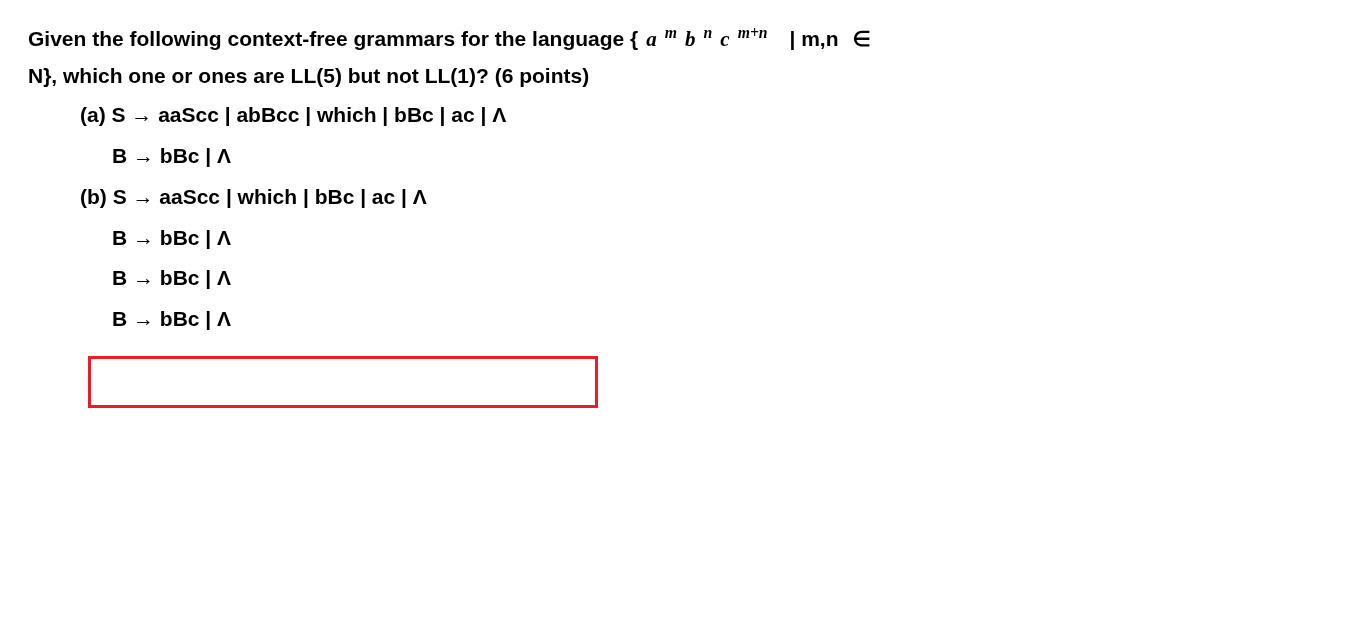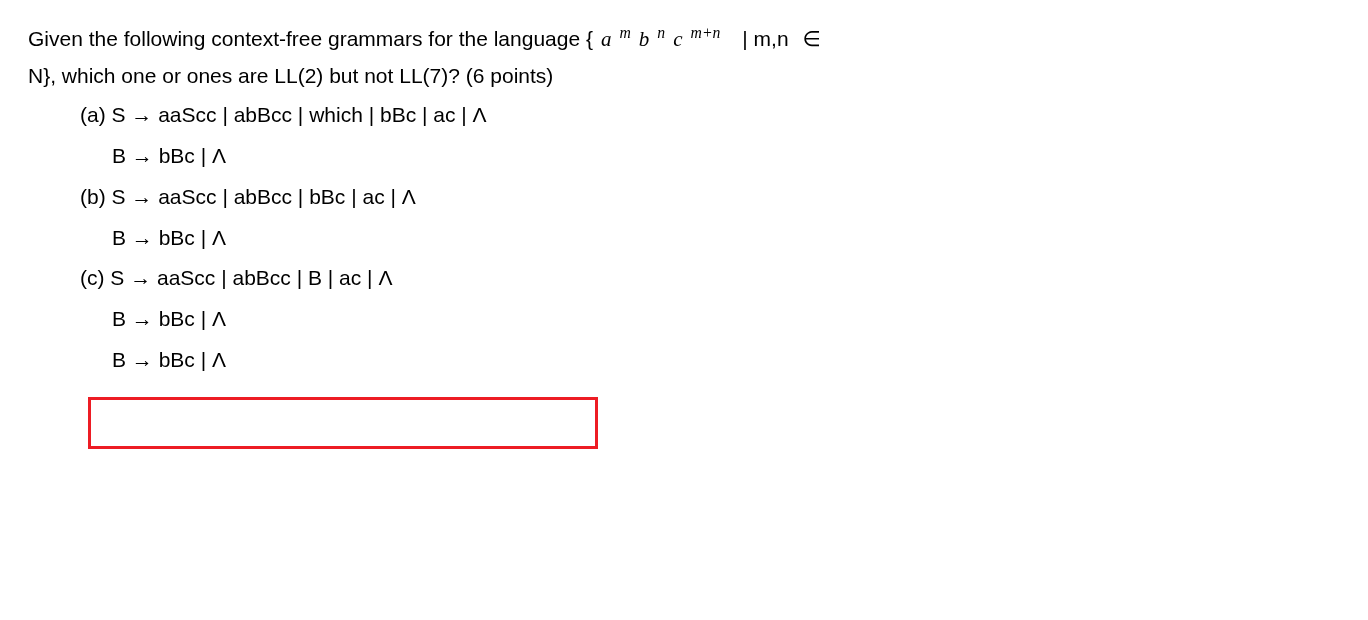--- a/index.html
+++ b/index.html
@@ -1,18 +1,19 @@
 <!DOCTYPE html>
 <html><head>
   <meta charset="utf-8">
   <style>
     * {
       margin: 4px;
       padding: 0;
       box-sizing: border-box;
+      font-weight: bold;
     }
     body {
       font-family: Arial, sans-serif;
       font-size: 21px;
       color: #000;
       background: #fff;
       padding: 8px 12px;
       width: 1368px;
       height: 620px;
     }
@@ -52,29 +53,28 @@
       border: 3px solid #ed1c24;
       background: #fff;
     }
   </style>
 </head>
 <body>
 
 <div class="question-text">
   <span>Given the following context-free grammars for the language {</span><span class="math-expr">a</span><span class="math-sup">m</span><span class="math-expr">b</span><span class="math-sup">n</span><span class="math-expr">c</span><span class="math-sup">m+n</span><span>  </span><span>| m,n </span><span class="math-in">∈</span>
   <br>
-  <span>N}, which one or ones are LL(2) but not LL(7)?   (6 points)</span>
+  <span>N}, which one or ones are LL(5) but not LL(1)?   (6 points)</span>
 </div>
 
 <div class="options">
   <div class="option-line">(a) S → aaScc | abBcc | which | bBc | ac | Λ</div>
   <div class="option-line option-sub">B → bBc | Λ</div>
 
-  <div class="option-line">(b) S → aaScc | abBcc | bBc | ac | Λ</div>
+  <div class="option-line">(b) S → aaScc | which | bBc | ac | Λ</div>
   <div class="option-line option-sub">B → bBc | Λ</div>
 
-  <div class="option-line">(c) S → aaScc | abBcc | B | ac | Λ</div>
   <div class="option-line option-sub">B → bBc | Λ</div>
 
   <div class="option-line option-sub">B → bBc | Λ</div>
 </div>
 
 <div class="answer-box"></div>
 
 </body></html>

